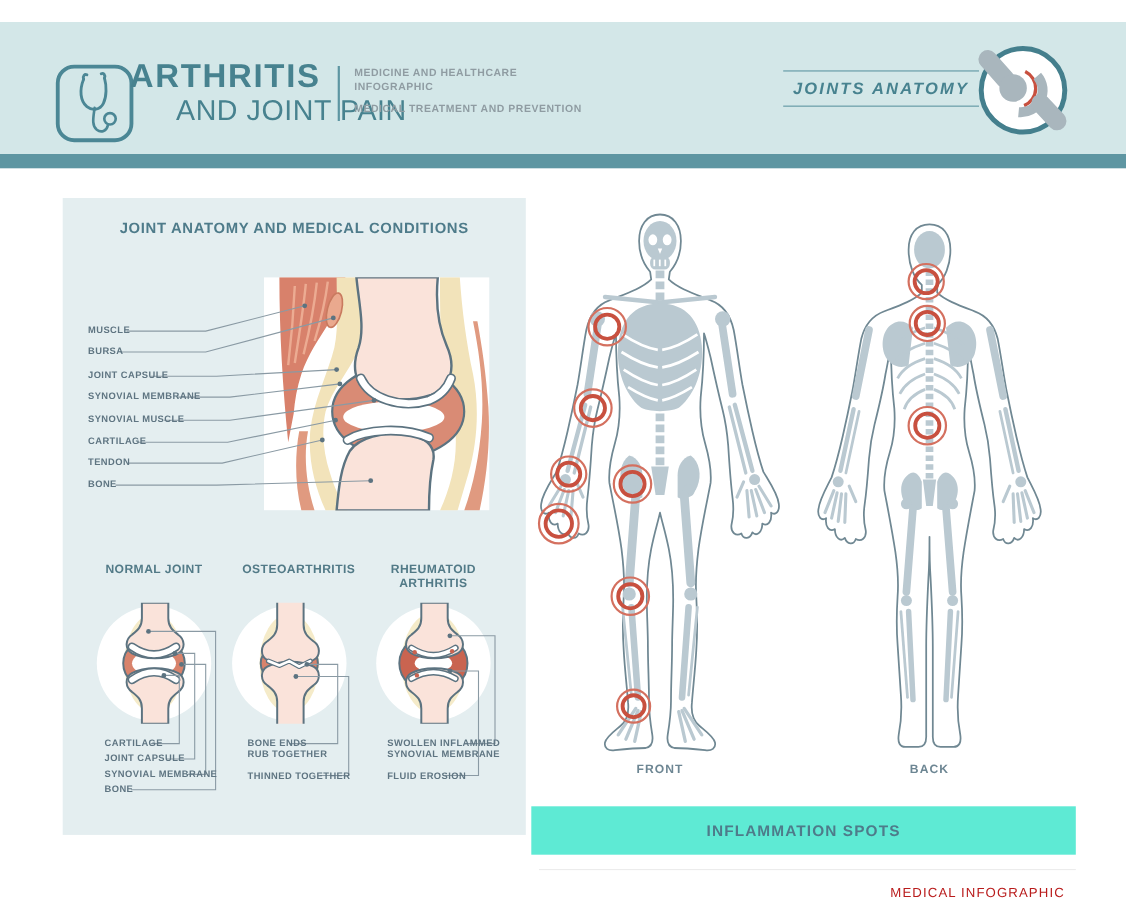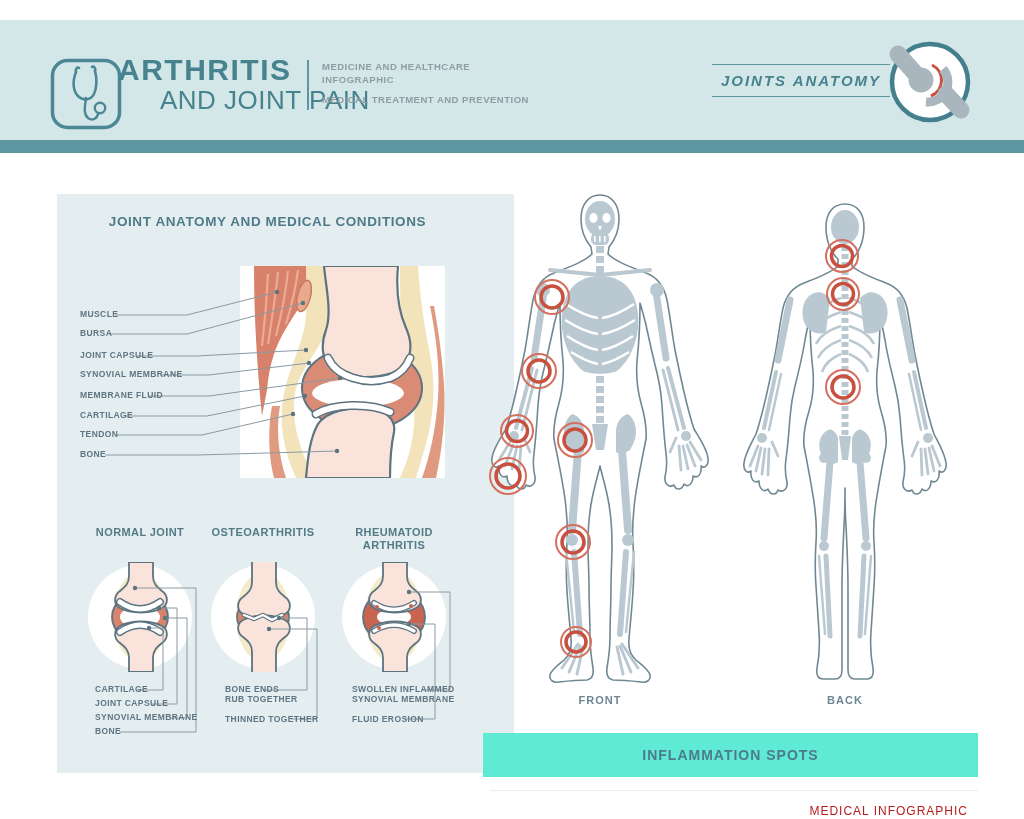--- a/index.html
+++ b/index.html
@@ -11,21 +11,21 @@
   .band-bar{left:0;top:120px;width:1024px;height:13px;background:#5e96a2;}
   .title1{font-size:30px;font-weight:bold;letter-spacing:1.5px;color:#47828f;line-height:32px;}
   .title2{font-size:26px;font-weight:400;letter-spacing:.5px;color:#47828f;line-height:28px;padding-left:42px;}
   .vline{left:307px;top:40px;width:2px;height:50px;background:#5e96a2;}
   .tagline{left:322px;top:40px;width:220px;font-size:9.5px;font-weight:bold;color:#8f9ca2;
            letter-spacing:.5px;line-height:13px;}
   .tagline .gap{margin-top:7px;}
   .badge{left:712px;top:44px;width:178px;border-top:1.5px solid #5e96a2;border-bottom:1.5px solid #5e96a2;
          text-align:center;padding:7px 0;font-size:15px;font-weight:bold;letter-spacing:2px;color:#47828f;font-style:italic;}
   
-  .panel{left:57px;top:174px;width:421px;height:579px;background:#e4eef0;padding-left:36px;}
+  .panel{left:57px;top:160px;width:421px;height:579px;background:#e4eef0;}
   .panel-title{left:0;top:20px;width:421px;text-align:center;font-size:13.5px;font-weight:bold;
                letter-spacing:.6px;color:#4e7b8a;}
   .sm-label{font-size:8.5px;font-weight:bold;letter-spacing:.4px;color:#5f7582;line-height:10.5px;z-index:6;}
   .knee-box{left:183px;top:72px;width:205px;height:212px;z-index:1;}
   .overlay{left:0;top:0;width:421px;height:579px;z-index:5;pointer-events:none;}
   .cond-title{top:332px;width:120px;text-align:center;font-size:11px;font-weight:bold;
               letter-spacing:.4px;color:#527a87;line-height:13px;z-index:6;}
   .cond-svg{top:368px;width:110px;height:110px;z-index:2;}
   
   .body-label{top:674px;width:100px;text-align:center;font-size:11px;font-weight:bold;
@@ -76,21 +76,21 @@
     </g>
   </svg>
 
   <div class="abs panel">
     <div class="abs panel-title">JOINT ANATOMY AND MEDICAL CONDITIONS</div>
 
     <div class="abs sm-label" style="left:23px;top:115px;">MUSCLE</div>
     <div class="abs sm-label" style="left:23px;top:134px;">BURSA</div>
     <div class="abs sm-label" style="left:23px;top:156px;">JOINT CAPSULE</div>
     <div class="abs sm-label" style="left:23px;top:175px;">SYNOVIAL MEMBRANE</div>
-    <div class="abs sm-label" style="left:23px;top:196px;">MEMBRANE FLUID</div>
+    <div class="abs sm-label" style="left:23px;top:196px;">SYNOVIAL MUSCLE</div>
     <div class="abs sm-label" style="left:23px;top:216px;">CARTILAGE</div>
     <div class="abs sm-label" style="left:23px;top:235px;">TENDON</div>
     <div class="abs sm-label" style="left:23px;top:255px;">BONE</div>
 
     <svg class="abs knee-box" viewBox="0 0 205 212">
       <rect width="205" height="212" fill="#fff"></rect>
       <path d="M14,0 L74,0 C72,14 68,26 60,40 C50,56 40,70 34,88 C30,100 28,112 27,124 L22,150 C17,100 14,50 14,0 Z" fill="#d8816b"></path>
       <path d="M28,8 C27,30 25,55 22,80" stroke="#ecab92" stroke-width="2.2" fill="none"></path>
       <path d="M38,6 C36,28 32,52 28,78" stroke="#ecab92" stroke-width="2.2" fill="none"></path>
       <path d="M48,5 C46,24 42,46 36,70" stroke="#ecab92" stroke-width="2.2" fill="none"></path>
@@ -105,21 +105,21 @@
       <path d="M84,0 L158,0 C156,22 158,44 166,62 C175,82 170,100 152,107 C134,113 108,113 94,104 C82,96 80,80 86,64 C92,46 86,22 84,0 Z" fill="#fae3da" stroke="#5c7380" stroke-width="2.2"></path>
       <path d="M88,92 C96,110 124,120 150,112 C160,108 167,100 170,92" fill="none" stroke="#5c7380" stroke-width="9" stroke-linecap="round"></path>
       <path d="M88,92 C96,110 124,120 150,112 C160,108 167,100 170,92" fill="none" stroke="#fff" stroke-width="6" stroke-linecap="round"></path>
       <path d="M66,212 C68,190 70,172 78,158 C86,146 108,140 130,143 C146,145 156,153 154,166 C151,180 150,196 150,212 Z" fill="#fae3da" stroke="#5c7380" stroke-width="2.2"></path>
       <path d="M76,148 C92,138 128,136 150,146" fill="none" stroke="#5c7380" stroke-width="9" stroke-linecap="round"></path>
       <path d="M76,148 C92,138 128,136 150,146" fill="none" stroke="#fff" stroke-width="6" stroke-linecap="round"></path>
       <ellipse cx="64" cy="30" rx="6.5" ry="16" transform="rotate(14 64 30)" fill="#eaa98e" stroke="#c97a5f" stroke-width="1.5"></ellipse>
     </svg>
 
     <div class="abs cond-title" style="left:23px;">NORMAL JOINT</div>
-    <div class="abs cond-title" style="left:146px;">OSTEOARTHRITIS</div>
+    <div class="abs cond-title" style="left:146px;text-align:right;">OSTEOARTHRITIS</div>
     <div class="abs cond-title" style="left:277px;">
       <div>RHEUMATOID</div>
       <div>ARTHRITIS</div>
     </div>
 
     <svg class="abs cond-svg" style="left:28px;" viewBox="0 0 110 110">
       <circle cx="55" cy="55" r="52" fill="#fff"></circle>
       <ellipse cx="55" cy="55" rx="27" ry="45" fill="#f5ebc9"></ellipse>
       <ellipse cx="55" cy="55" rx="28" ry="24" fill="#d8836c" stroke="#5c7380" stroke-width="1.8"></ellipse>
       <ellipse cx="55" cy="55" rx="20" ry="11" fill="#fff"></ellipse>

